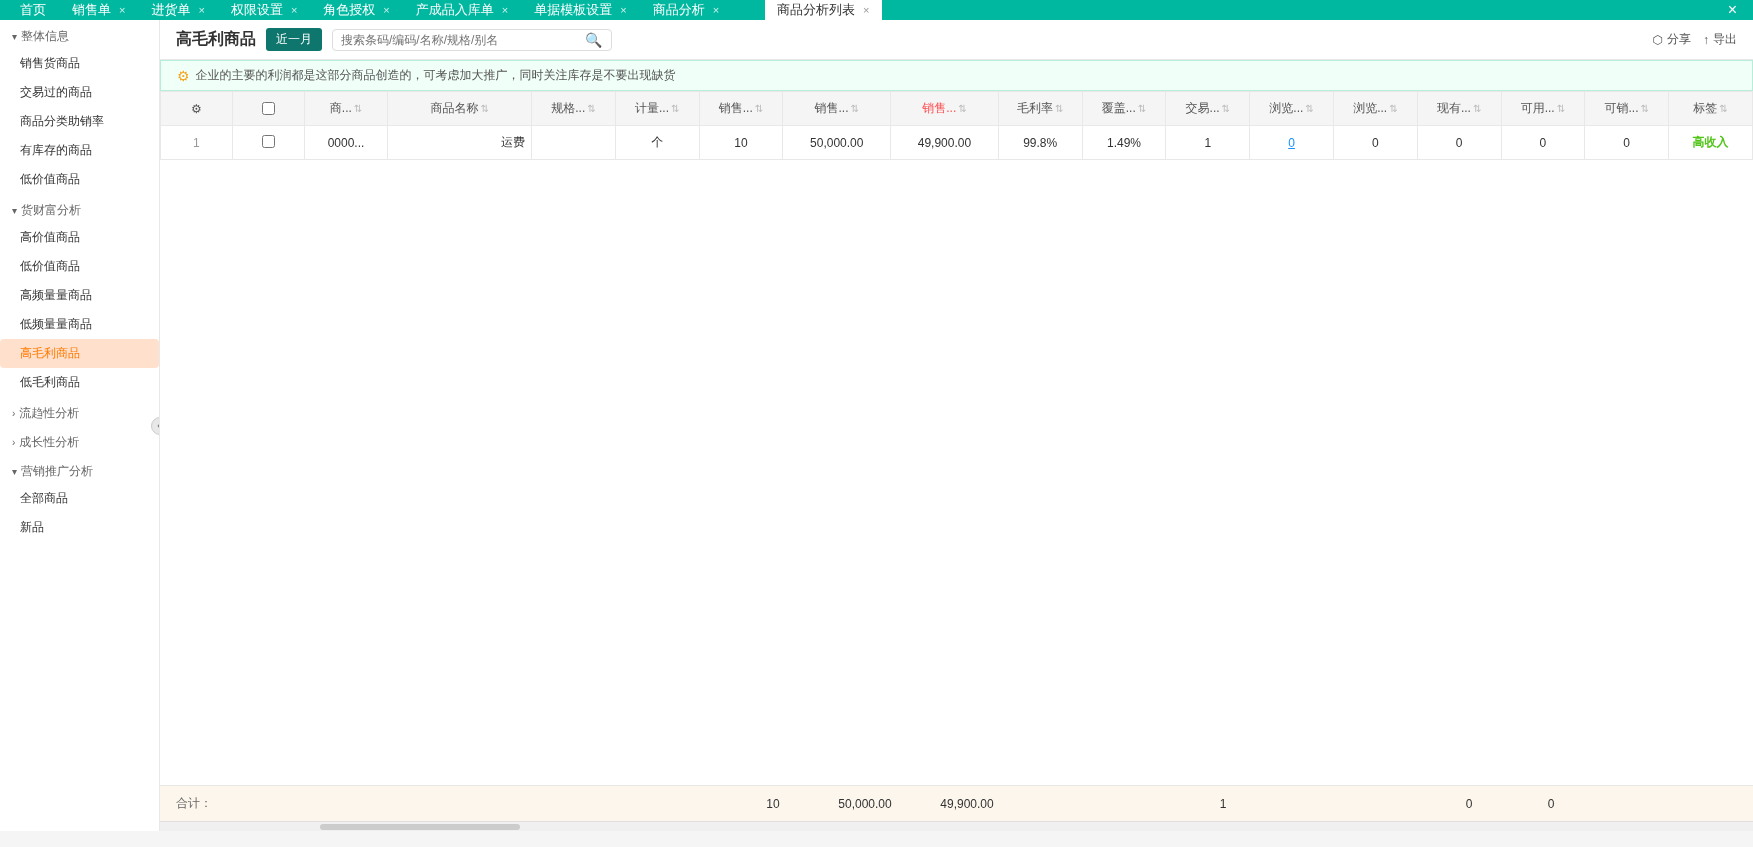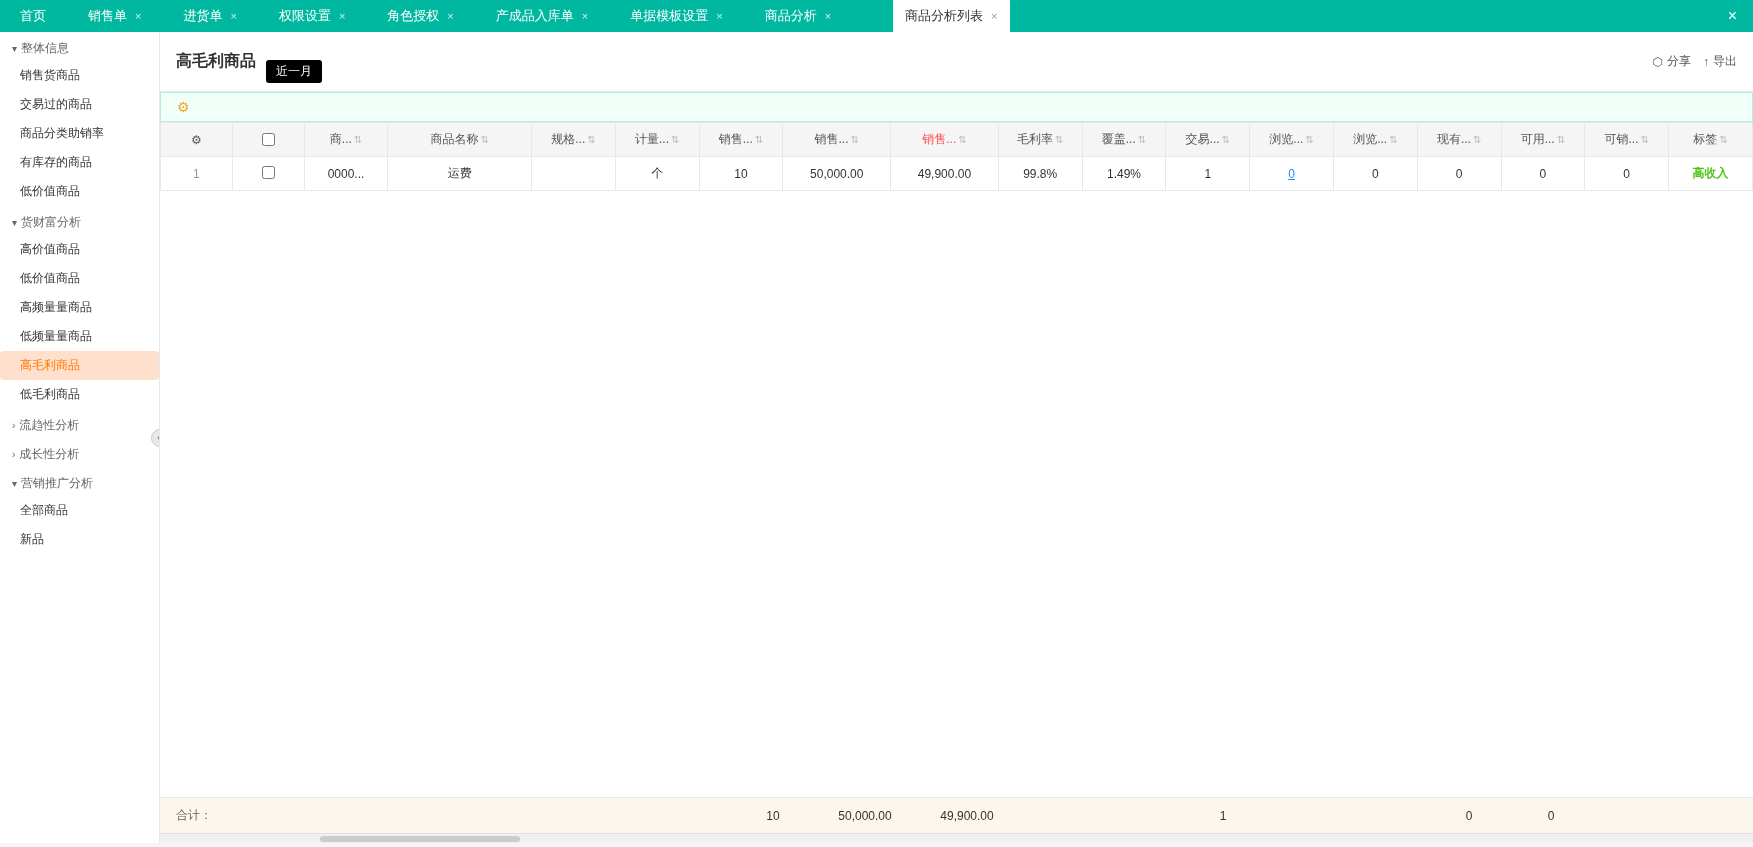--- a/index.html
+++ b/index.html
@@ -3,23 +3,23 @@
   <meta charset="utf-8">
   <style>
     * { box-sizing: border-box; margin: 0; padding: 0; }
     body { font-family: 'Microsoft YaHei', Arial, sans-serif; font-size: 12px; background: #f5f5f5; color: #333; overflow: hidden; }
 
     
     .top-nav {
       display: flex;
       align-items: center;
       background: #00b8a0;
-      height: 32px;
+      height: 20px;
       padding: 0 8px;
-      gap: 18px;
+      gap: 2px;
       position: relative;
     }
     .top-nav .nav-item {
       display: flex;
       align-items: center;
       padding: 0 12px;
       height: 36px;
       color: #fff;
       cursor: pointer;
       font-size: 13px;
@@ -121,28 +121,27 @@
       padding: 8px 16px;
       gap: 10px;
       border-bottom: 1px solid #e8e8e8;
     }
     .content-header .page-title {
       font-size: 16px;
       font-weight: bold;
       color: #333;
     }
     .filter-btn {
-      background: #000000;
+      background: #0f766e;
       color: #fff;
       border: none;
       border-radius: 3px;
       padding: 3px 10px;
       font-size: 12px;
       cursor: pointer;
-      margin-top: 20px;
     }
     .search-box {
       display: flex;
       align-items: center;
       border: 1px solid #ddd;
       border-radius: 4px;
       padding: 2px 8px;
       background: #fff;
       flex: 1;
       max-width: 280px;
@@ -211,21 +210,21 @@
       gap: 2px;
     }
     thead th .sort-icon { color: #bbb; font-size: 10px; }
     tbody tr { background: #fff; }
     tbody td {
       padding: 8px 6px;
       text-align: center;
       border: 1px solid #e8e8e8;
       color: #333;
     }
-    tbody td.text-left { text-align: center; }
+    tbody td.text-left { text-align: right; }
     tbody td.link { color: #1890ff; cursor: pointer; text-decoration: underline; }
     tbody td.tag-green {
       color: #52c41a;
       font-weight: bold;
     }
     .row-num { color: #999; }
 
     
     .footer-total {
       display: flex;
@@ -366,34 +365,39 @@
     <div class="sidebar-item">
       <span>新品</span>
     </div>
   </div>
 
   <div class="content-area">
 
     <div class="content-header">
       <span class="page-title">高毛利商品</span>
       <button class="filter-btn">近一月</button>
+      <div class="search-box">
+        <input type="text" placeholder="搜索条码/编码/名称/规格/别名" style="">
+        <span class="search-icon">🔍</span>
+      </div>
       <div class="header-actions">
         <div class="action-btn">
           <span>⬡</span>
           <span>分享</span>
         </div>
         <div class="action-btn">
           <span>↑</span>
           <span>导出</span>
         </div>
       </div>
     </div>
 
     <div class="tip-bar">
       <span class="tip-icon">⚙</span>
+      <span>企业的主要的利润都是这部分商品创造的，可考虑加大推广，同时关注库存是不要出现缺货</span>
     </div>
 
     <div class="table-wrapper">
       <table>
         <thead>
           <tr>
             <th style="width:36px;">
               <div class="th-inner">⚙</div>
             </th>
             <th style="width:32px;">

